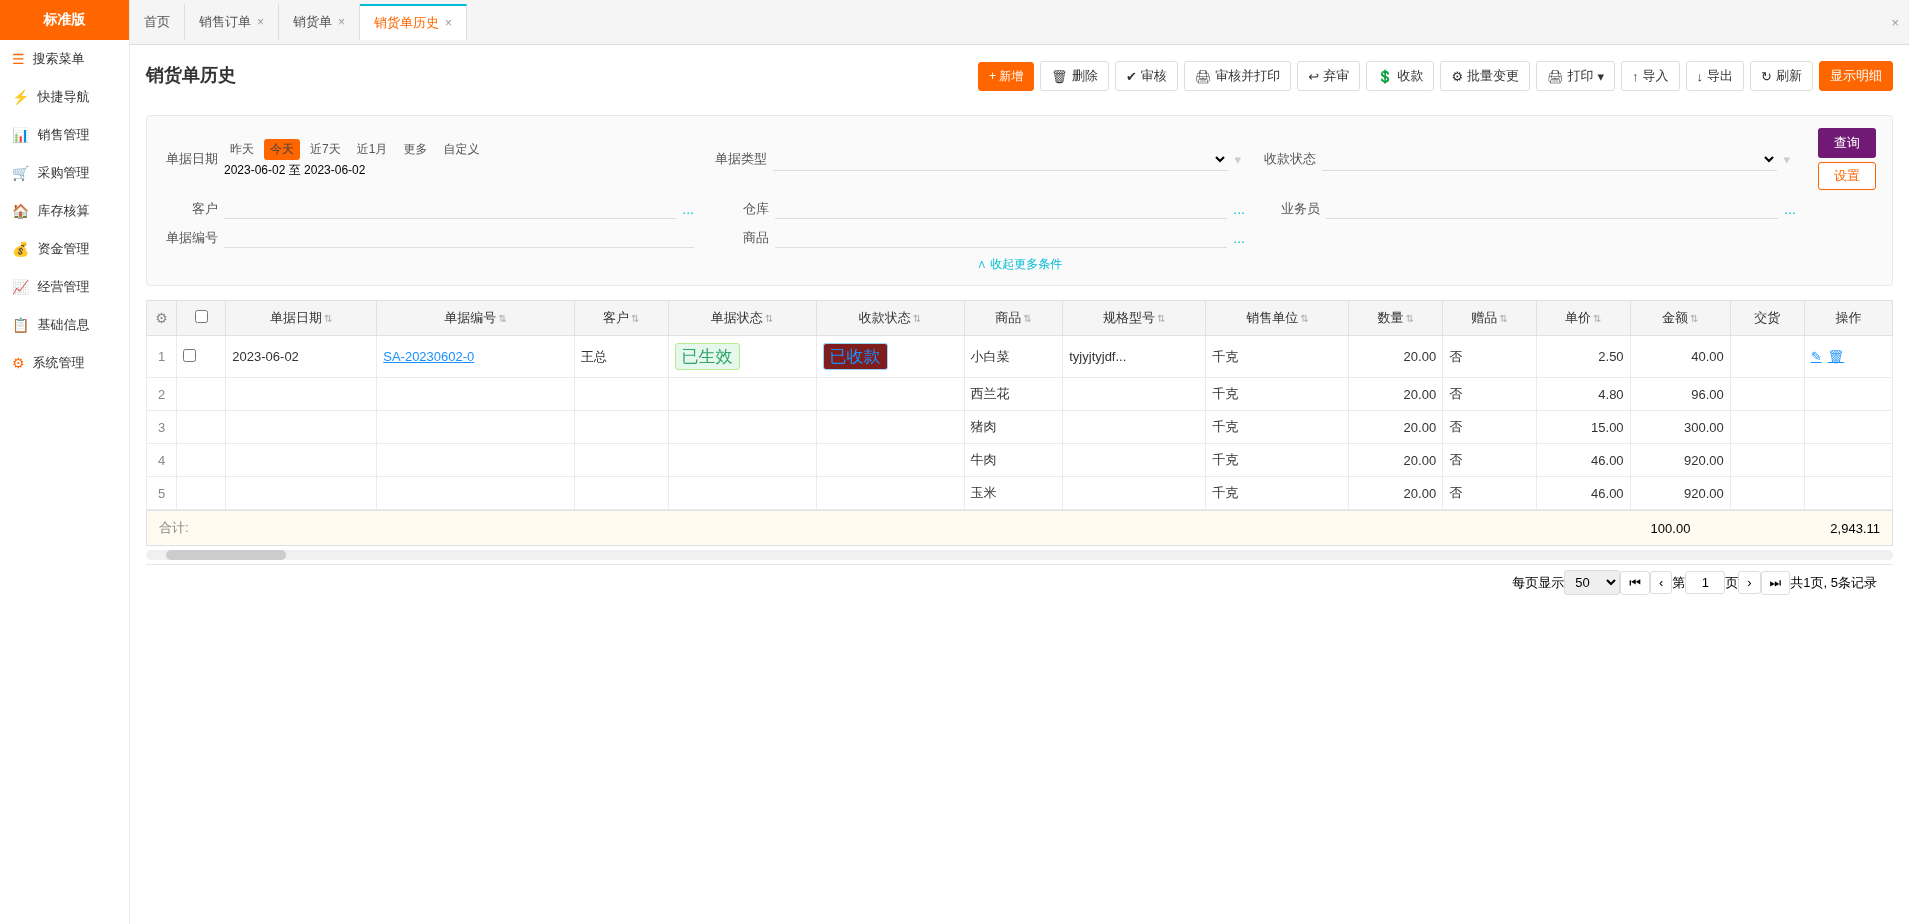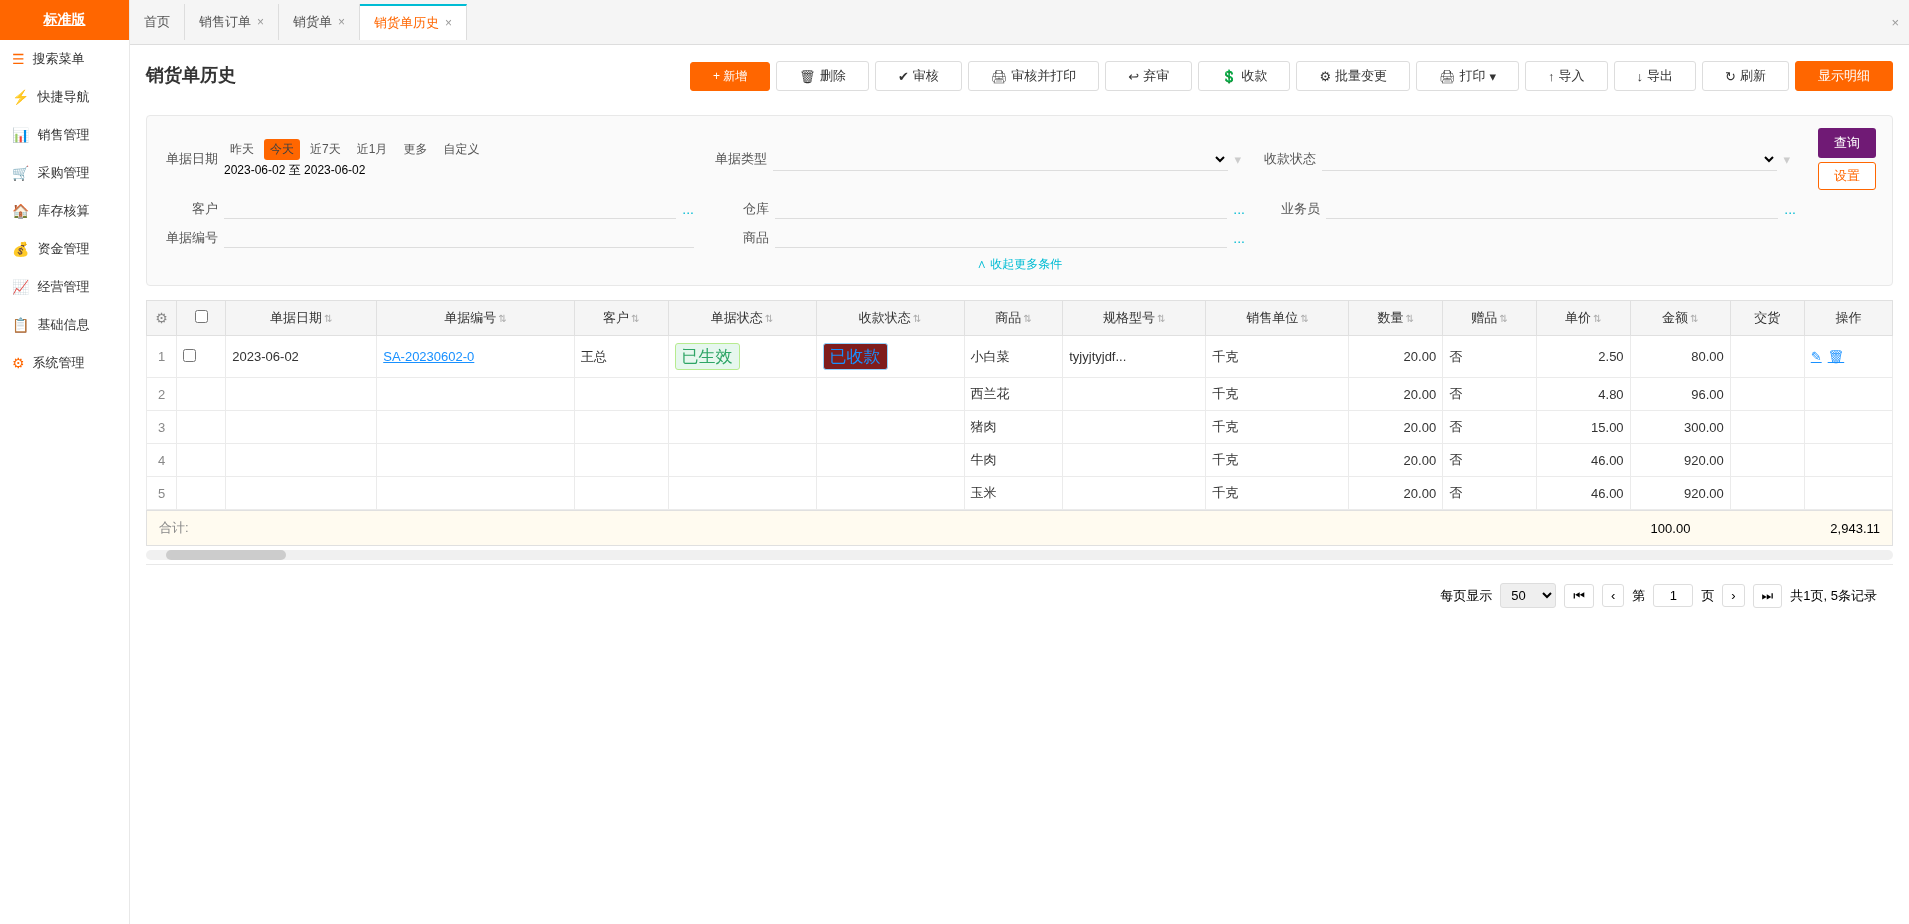--- a/index.html
+++ b/index.html
@@ -17,21 +17,20 @@
     }
     .sidebar-logo {
       height: 40px;
       background: #ff6600;
       display: flex;
       align-items: center;
       justify-content: center;
       color: #fff;
       font-size: 14px;
       font-weight: bold;
-      text-decoration: underline;
     }
     .sidebar-item {
       display: flex;
       align-items: center;
       padding: 10px 12px;
       cursor: pointer;
       color: #333;
       gap: 8px;
     }
     .sidebar-item .icon { font-size: 14px; color: #ff6600; }
@@ -98,21 +97,21 @@
       display: flex;
       align-items: center;
       gap: 6px;
       margin-bottom: 12px;
       flex-wrap: wrap;
     }
     .btn {
       display: flex;
       align-items: center;
       gap: 4px;
-      padding: 5px 22px;
+      padding: 5px 10px;
       border: 1px solid #ddd;
       background: #fff;
       border-radius: 3px;
       cursor: pointer;
       color: #333;
       font-size: 12px;
     }
     .btn-primary { background: #ff6600; color: #fff; border-color: #ff6600; }
     .btn-orange { background: #ff6600; color: #fff; border-color: #ff6600; }
     .btn-query { background: #701a75; color: #fff; border: none; padding: 6px 16px; border-radius: 3px; cursor: pointer; }
@@ -224,22 +223,21 @@
       padding: 8px 12px;
     }
     .footer-label { color: #888; margin-right: 8px; }
     .footer-total { margin-left: auto; display: flex; gap: 40px; }
 
     
     .pagination {
       display: flex;
       align-items: center;
       justify-content: flex-end;
-      padding: 18px 16px;
-      gap: 8px;
+      padding: 5px 16px;
       border-top: 1px solid #e8e8e8;
     }
     .page-size-select {
       border: 1px solid #ddd;
       border-radius: 3px;
       padding: 3px 6px;
     }
     .page-btn {
       padding: 3px 8px;
       border: 1px solid #ddd;
@@ -498,21 +496,21 @@
       <td><span class="link-text">SA-20230602-0</span></td>
       <td>王总</td>
       <td><span class="badge badge-green">已生效</span></td>
       <td><span class="badge badge-blue">已收款</span></td>
       <td>小白菜</td>
       <td>tyjyjtyjdf...</td>
       <td>千克</td>
       <td style="text-align:right;">20.00</td>
       <td>否</td>
       <td style="text-align:right;">2.50</td>
-      <td style="text-align:right;">80.00</td>
+      <td style="text-align:right;">40.00</td>
       <td></td>
       <td><span class="link-text" style="margin-right:6px;">✎</span><span class="link-text">🗑</span></td>
     </tr>
             <tr>
       <td class="row-num">2</td>
       <td></td>
       <td></td>
       <td></td>
       <td></td>
       <td></td>

